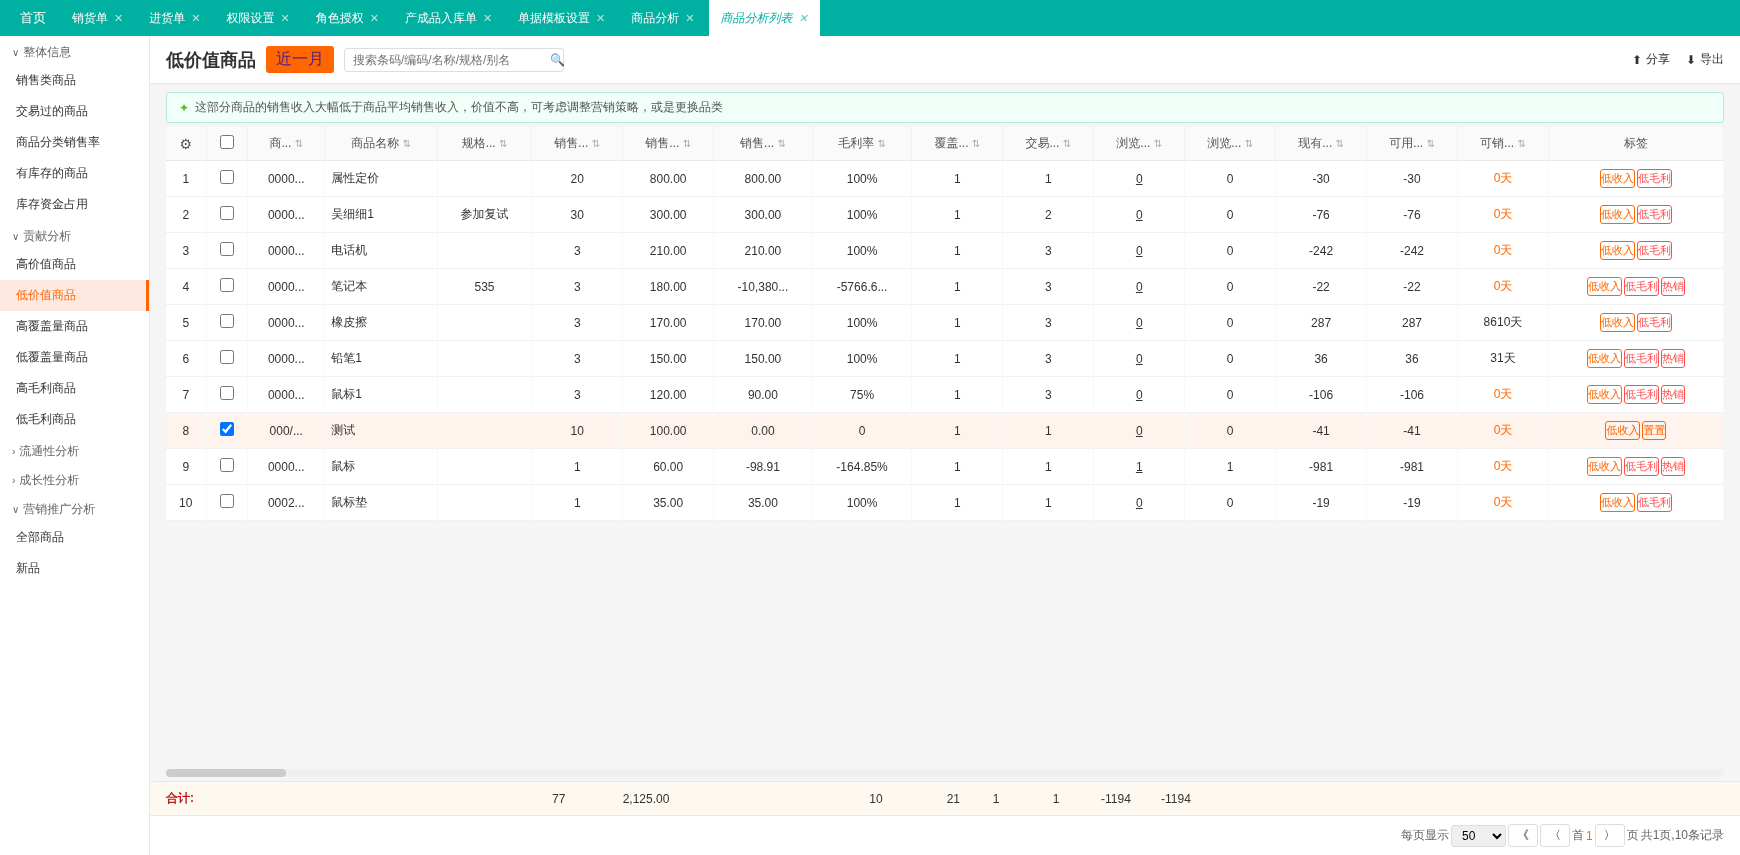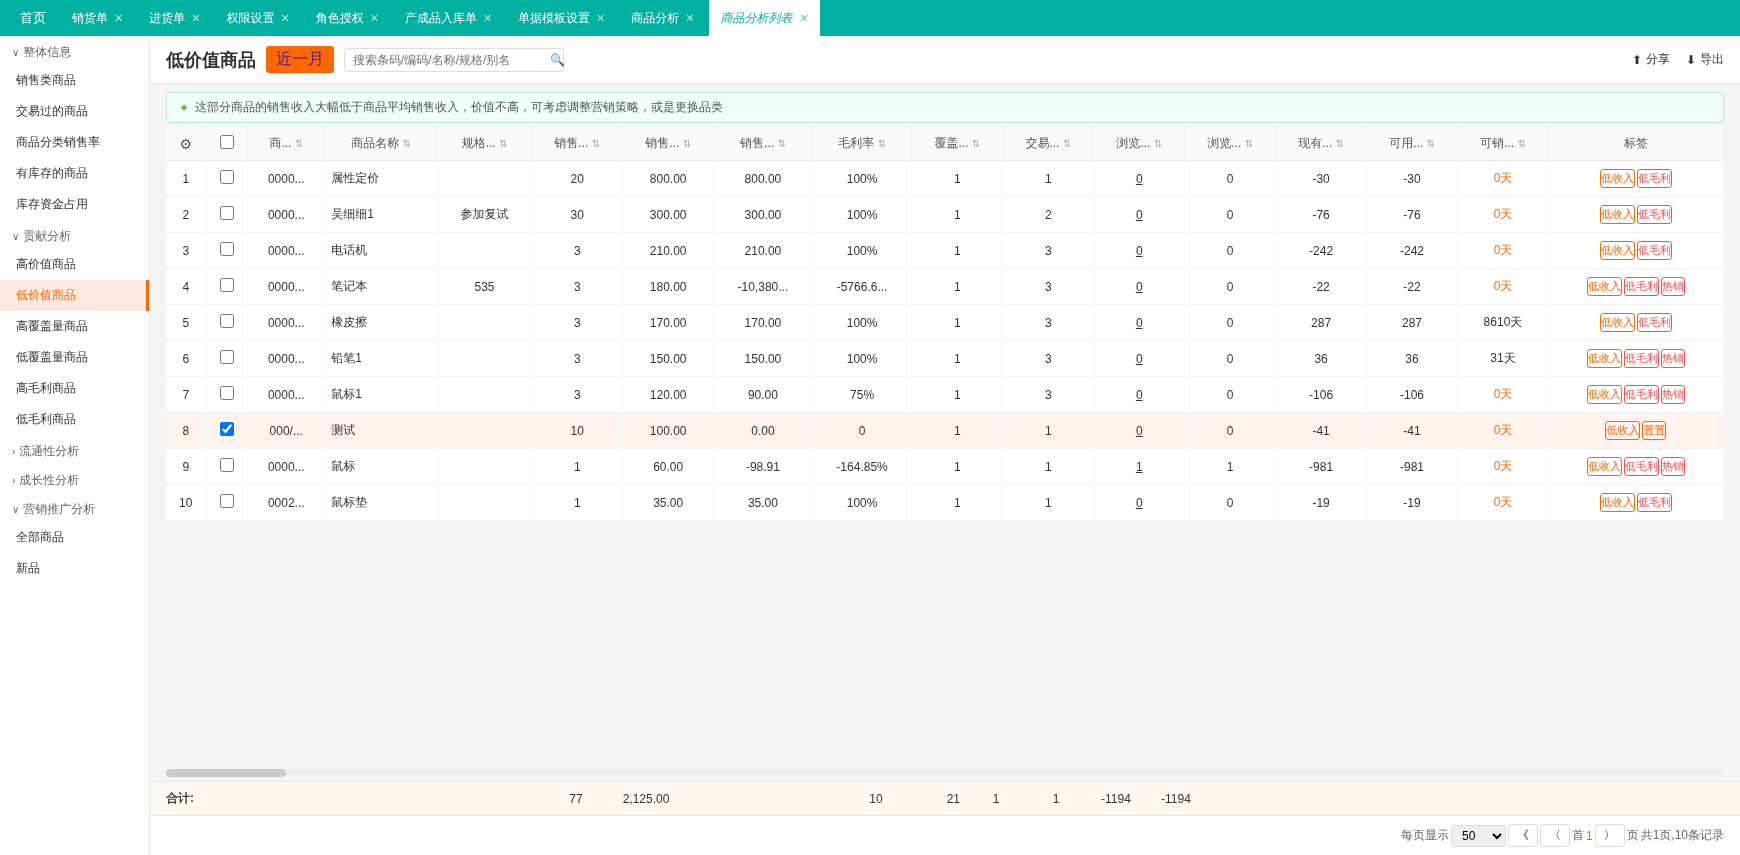--- a/index.html
+++ b/index.html
@@ -193,21 +193,21 @@
     .days-normal { color: #333; }
 
     
     .footer-bar {
       background: #fdf8f0;
       border-top: 1px solid #e8e8e8;
       padding: 8px 16px;
       display: flex;
       align-items: center;
     }
-    .footer-label { color: #404040; font-weight: bold; margin-right: 12px; }
+    .footer-label { color: #b91c1c; font-weight: bold; margin-right: 12px; }
     .footer-cell {
       text-align: center;
       color: #333;
       padding: 0 6px;
     }
 
     
     .pagination {
       background: #fff;
       border-top: 1px solid #e8e8e8;
@@ -574,21 +574,21 @@
     </div>
 
     <div class="scroll-track">
       <div class="scroll-thumb"></div>
     </div>
 
     <div class="footer-bar">
       <span class="footer-label">合计:</span>
       <div style="display:flex;flex:1;align-items:center;">
         <span style="width:340px;"></span>
-        <span class="footer-cell" style="width:60px;text-align:center;">77</span>
+        <span class="footer-cell" style="width:60px;text-align:left;">77</span>
         <span class="footer-cell" style="width:80px;text-align:center;">2,125.00</span>
         <span style="width:160px;"></span>
         <span class="footer-cell" style="width:60px;text-align:center;">10</span>
         <span class="footer-cell" style="width:60px;text-align:right;">21</span>
         <span class="footer-cell" style="width:60px;text-align:center;">1</span>
         <span class="footer-cell" style="width:60px;text-align:center;">1</span>
         <span class="footer-cell" style="width:60px;text-align:center;">-1194</span>
         <span class="footer-cell" style="width:60px;text-align:center;">-1194</span>
       </div>
     </div>

